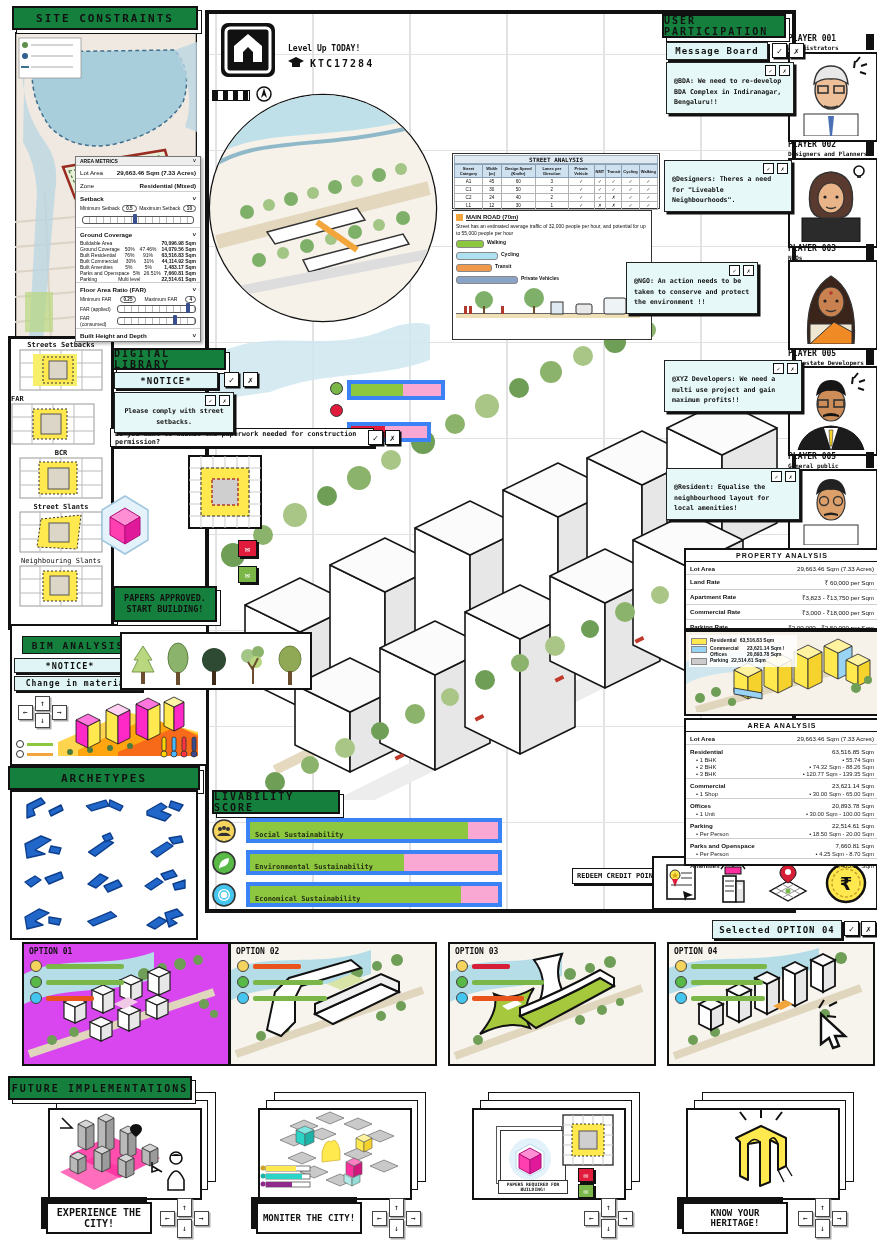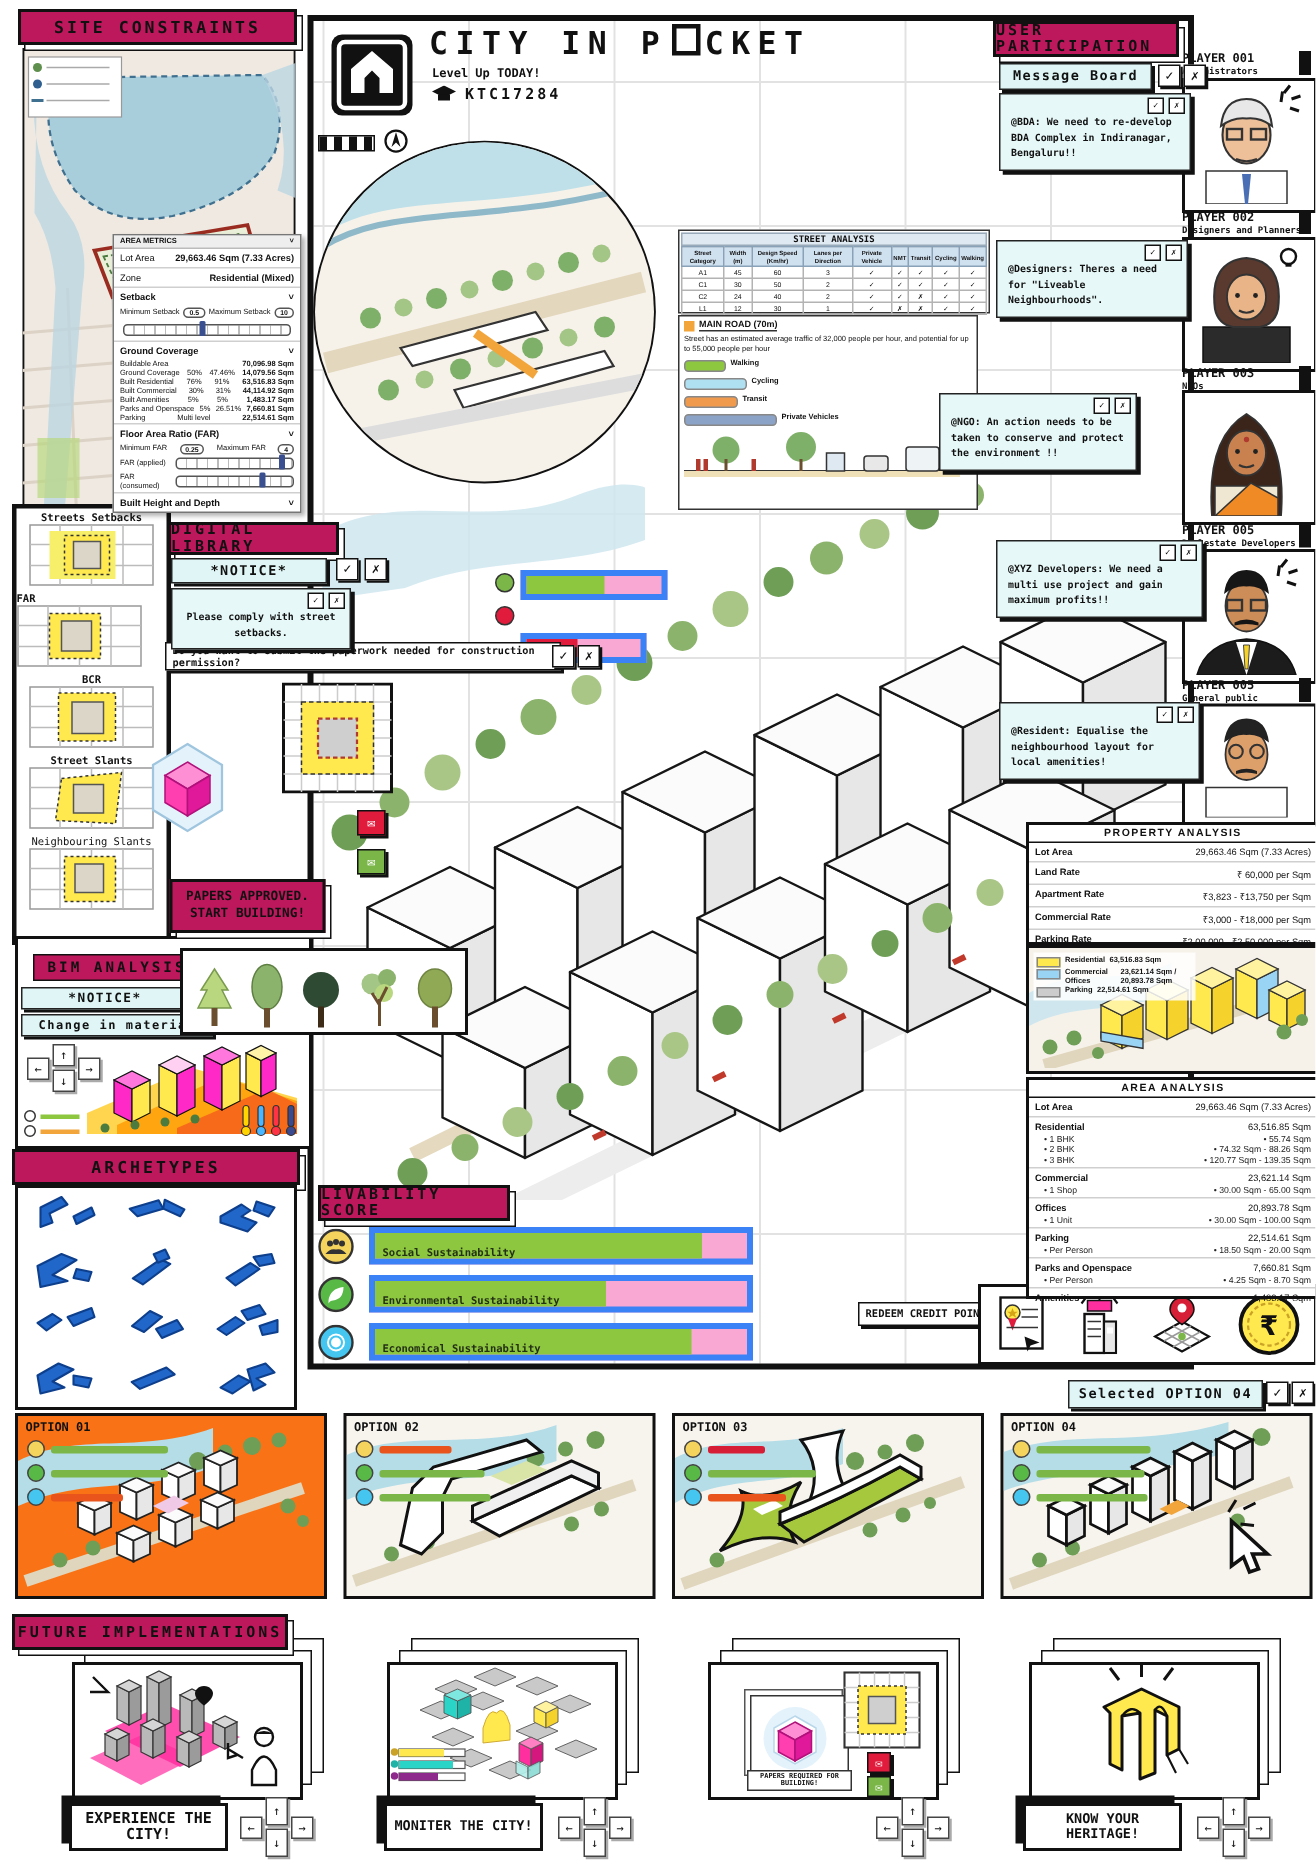--- a/index.html
+++ b/index.html
@@ -1,21 +1,21 @@
 <!DOCTYPE html>
 <html><head>
 <meta charset="utf-8">
 <style>
   html,body{margin:0;padding:0;background:#fff;}
   #canvas{position:relative;width:877px;height:1240px;background:#fff;overflow:hidden;
           font-family:"DejaVu Sans Mono",monospace;color:#111;}
   .abs{position:absolute;}
   .sans{font-family:"Liberation Sans",sans-serif;}
   
-  .hbox{border:2px solid #111;background:#be185d;font-weight:bold;display:flex;align-items:center;
+  .hbox{border:2px solid #111;background:#15803d;font-weight:bold;display:flex;align-items:center;
         justify-content:center;letter-spacing:2px;box-shadow:4px 4px 0 -1px #fff,4px 4px 0 0 #111;}
   .capbox{border:2px solid #111;background:#fff;font-weight:bold;display:flex;align-items:center;
         justify-content:center;text-align:center;box-shadow:-5px -5px 0 0 #111;}
   .cyanbar{border:1.6px solid #222;background:#e0f6f6;font-weight:bold;display:flex;align-items:center;
         justify-content:center;letter-spacing:1px;box-shadow:2px 2px 0 0 #111;}
   .ck{width:13px;height:13px;border:1.6px solid #111;background:#fff;display:flex;align-items:center;
       justify-content:center;font-size:9px;font-weight:bold;box-shadow:1.5px 1.5px 0 #111;}
   .ckm{width:9px;height:9px;border:1.2px solid #111;background:#fff;display:flex;align-items:center;
       justify-content:center;font-size:6px;font-weight:bold;}
   .msg{background:#e7f8f8;border:1.6px solid #222;box-shadow:2.5px 2.5px 0 #111;
@@ -166,23 +166,20 @@
       <rect x="490" y="304" width="9" height="4" transform="rotate(-26 494 306)"></rect>
     </g>
   </svg>
 
   
   <svg class="abs" style="left:220px;top:22px;z-index:3;" width="56" height="56" viewBox="0 0 56 56">
     <rect x="1" y="1" width="54" height="54" rx="7" fill="#111"></rect>
     <rect x="6" y="6" width="44" height="44" rx="4" fill="none" stroke="#fff" stroke-width="3"></rect>
     <path d="M14 40 L14 24 L28 12 L42 24 L42 40 L33 40 L33 30 L28 25 L23 30 L23 40 Z" fill="#fff"></path>
   </svg>
-  <div class="abs" style="left:286px;top:16px;z-index:3;font-size:21px;font-weight:bold;letter-spacing:5px;">
-    <span>CITY IN P</span><span style="display:inline-block;width:13px;height:15px;border:3px solid #111;margin:0 3px;vertical-align:-1px;"></span><span>CKET</span>
-  </div>
   <div class="abs t8" style="left:288px;top:44px;z-index:3;font-weight:bold;">Level Up TODAY!</div>
   <svg class="abs" style="left:288px;top:57px;z-index:3;" width="16" height="12" viewBox="0 0 16 12">
     <polygon points="8,0 16,4 8,8 0,4" fill="#111"></polygon>
       <rect x="4" y="6" width="8" height="4" fill="#111"></rect>
   </svg>
   <div class="abs" style="left:310px;top:58px;z-index:3;font-size:10px;font-weight:bold;letter-spacing:2px;">KTC17284</div>
   <div class="abs" style="left:212px;top:90px;width:36px;height:9px;z-index:3;border:1.5px solid #111;
               background:repeating-linear-gradient(90deg,#111 0 5px,#fff 5px 10px);"></div>
   <svg class="abs" style="left:256px;top:86px;z-index:3;" width="16" height="16" viewBox="0 0 16 16">
     <circle cx="8" cy="8" r="7" fill="none" stroke="#111" stroke-width="1.5"></circle>
@@ -1206,21 +1203,21 @@
   </div>
   <div class="abs ck" style="left:844px;top:921px;z-index:4;">
       <span>✓</span>
     </div>
   <div class="abs ck" style="left:861px;top:921px;z-index:4;">
       <span>✗</span>
     </div>
 
   
   
-  <div class="abs" style="left:10px;top:942px;width:204px;height:120px;border:2.5px solid #111;background:#f97316;z-index:4;overflow:hidden;text-align:center;">
+  <div class="abs" style="left:22px;top:942px;width:204px;height:120px;border:2.5px solid #111;background:#d946ef;z-index:4;overflow:hidden;text-align:center;">
     <svg class="abs" style="left:0;top:0;" width="200" height="116" viewBox="0 0 200 116">
       <path d="M0,30 C40,10 80,26 130,8 L130,34 C85,52 45,40 0,60 Z" fill="#b5dde7"></path>
       <path d="M5,110 L190,48" stroke="#e0d6bd" stroke-width="8"></path>
       <g fill="#6f9e57">
           <circle cx="120" cy="30" r="6"></circle>
           <circle cx="138" cy="24" r="5"></circle>
           <circle cx="156" cy="20" r="6"></circle>
           <circle cx="174" cy="16" r="5"></circle>
           <circle cx="28" cy="96" r="5"></circle>
           <circle cx="50" cy="88" r="5"></circle>

